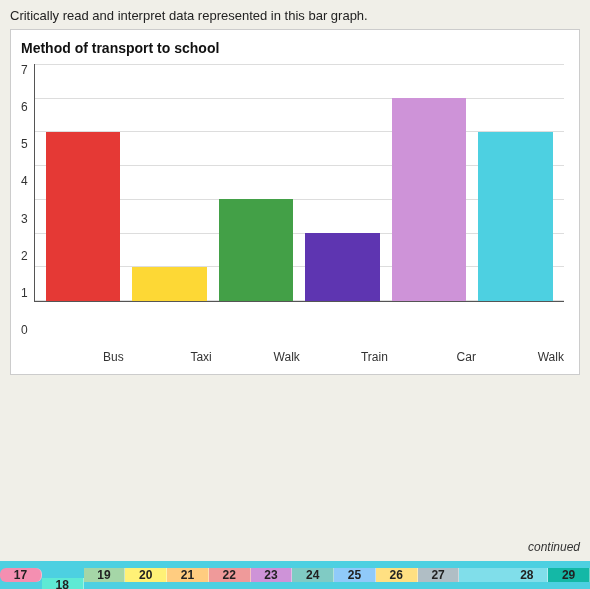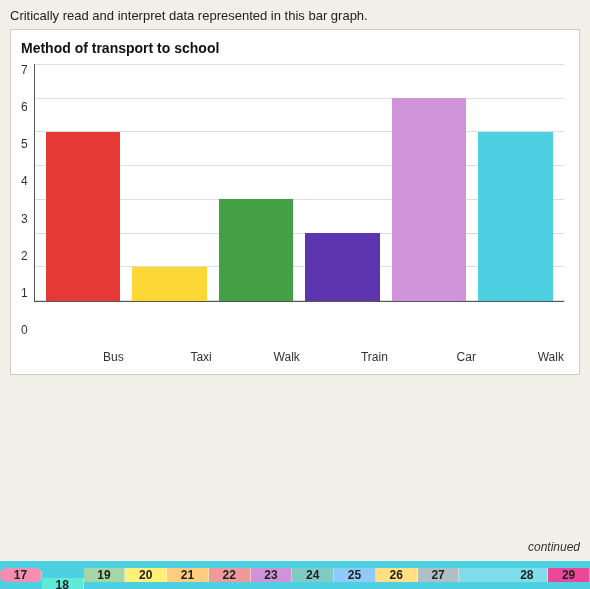--- a/index.html
+++ b/index.html
@@ -259,16 +259,16 @@
       <span class="strip-num" style="background-color: rgb(165, 214, 167);">19</span>
       <span class="strip-num" style="background-color: rgb(255, 241, 118);">20</span>
       <span class="strip-num" style="background-color: rgb(255, 204, 128);">21</span>
       <span class="strip-num" style="background-color: rgb(239, 154, 154);">22</span>
       <span class="strip-num" style="background-color: rgb(206, 147, 216);">23</span>
       <span class="strip-num" style="background-color: rgb(128, 203, 196);">24</span>
       <span class="strip-num" style="background-color: rgb(144, 202, 249);">25</span>
       <span class="strip-num" style="background-color: rgb(255, 224, 130);">26</span>
       <span class="strip-num" style="background-color: rgb(176, 190, 197);">27</span>
       <span class="strip-num" style="background-color: rgb(128, 222, 234); padding-left: 47px;">28</span>
-      <span class="strip-num" style="background-color: #ec4899;">29</span>
+      <span class="strip-num" style="background-color: #14b8a6;">29</span>
     </div>
 
 </div>
 
 </body></html>

